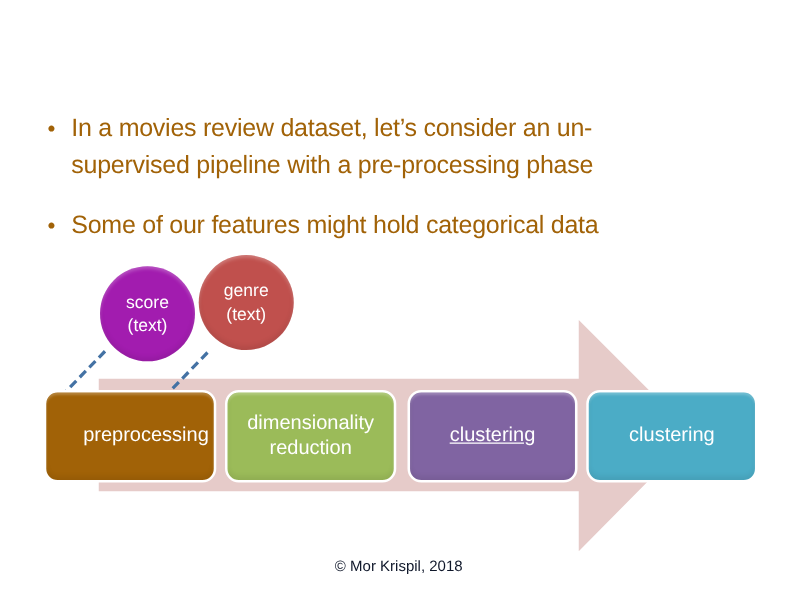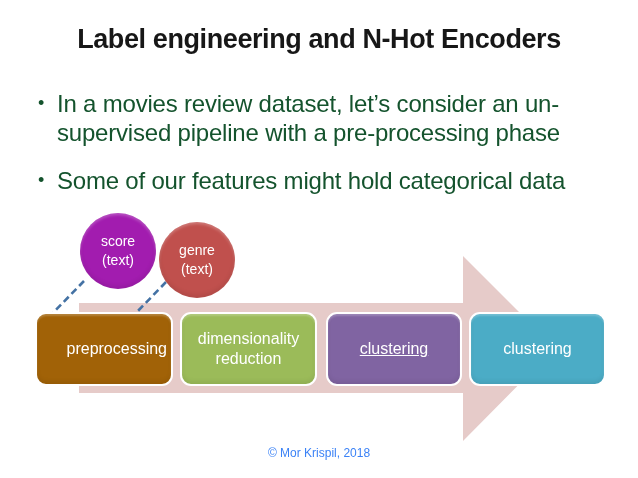--- a/index.html
+++ b/index.html
@@ -18,24 +18,24 @@
     font-size: 27px;
     font-weight: 700;
     letter-spacing: -0.4px;
     color: #171717;
     white-space: nowrap;
   }
   .bullets {
     position: absolute;
     top: 89px; left: 38px;
     width: 572px;
-    font-size: 24px;
+    font-size: 20px;
     line-height: 29px;
     letter-spacing: -0.2px;
-    color: #14532d;
+    color: #a16207;
   }
   .bullet-item {
     position: relative;
     padding-left: 19px;
     white-space: pre-line;
   }
   .bullet-item + .bullet-item { margin-top: 19px; }
   .bullet-item::before {
     content: "\2022";
     position: absolute;
@@ -61,21 +61,21 @@
     align-items: center;
     justify-content: center;
     text-align: center;
     color: #ffffff;
     font-size: 14px;
     line-height: 19px;
     white-space: pre-line;
     box-shadow: inset 0 2px 3px rgba(255,255,255,0.25), inset 0 -3px 4px rgba(0,0,0,0.08);
   }
   .circle-score { left: 80px; top: 213px; }
-  .circle-genre { left: 159px; top: 222px; }
+  .circle-genre { left: 159px; top: 204px; }
   .stage-box {
     position: absolute;
     top: 312px;
     height: 74px;
     box-sizing: border-box;
     border: 2px solid #ffffff;
     border-radius: 11px;
     display: flex;
     align-items: center;
     justify-content: center;
@@ -88,29 +88,28 @@
   }
   .stage-0 { left: 35px;  width: 138px; }
   .stage-1 { left: 180px; width: 137px; }
   .stage-2 { left: 326px; width: 136px; text-decoration: underline; }
   .stage-3 { left: 469px; width: 137px; }
   .footer-credit {
     position: absolute;
     top: 446px; left: 0; right: 0;
     text-align: center;
     font-size: 12px;
-    color: #3b82f6;
+    color: #0f172a;
   }
 </style>
 </head>
 <body>
 
 <div class="slide">
 
-  <div class="title">Label engineering and N-Hot Encoders</div>
 
   <div class="bullets">
     <div class="bullet-item">In a movies review dataset, let’s consider an un-
 supervised pipeline with a pre-processing phase</div>
     <div class="bullet-item">Some of our features might hold categorical data</div>
   </div>
 
   <svg class="diagram-svg" viewBox="0 0 638 250" xmlns="http://www.w3.org/2000/svg">
     <polygon points="79,103 463,103 463,56 555,148 463,241 463,193 79,193" style="fill: rgb(230, 203, 201);"></polygon>
     <line class="connector" x1="84" y1="81" x2="50" y2="116" style="stroke: rgb(68, 114, 164);"></line>

